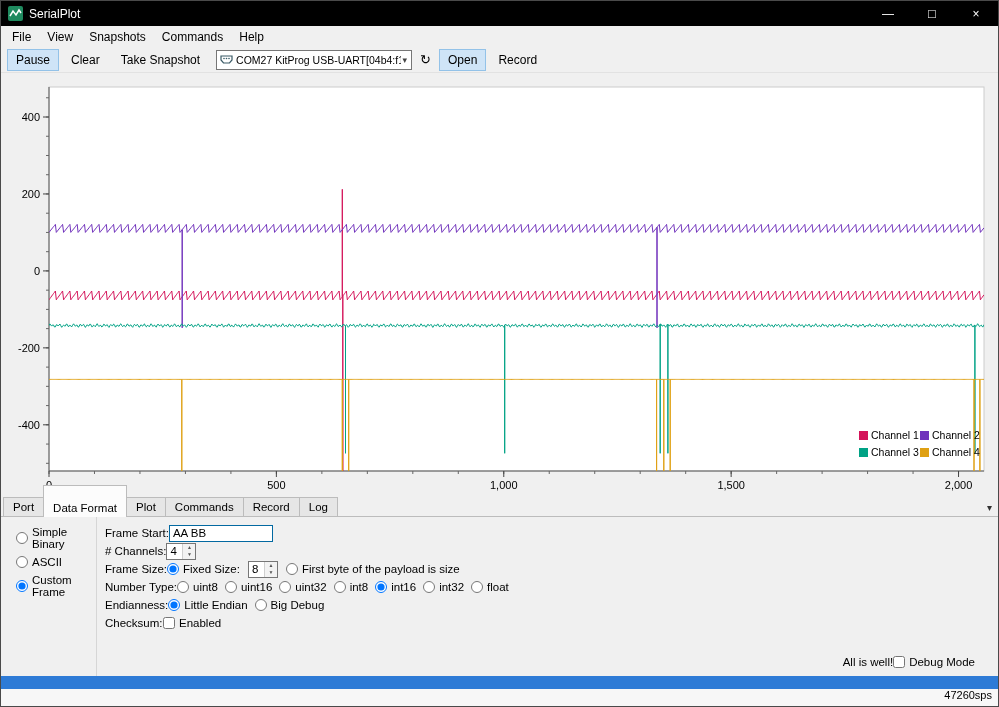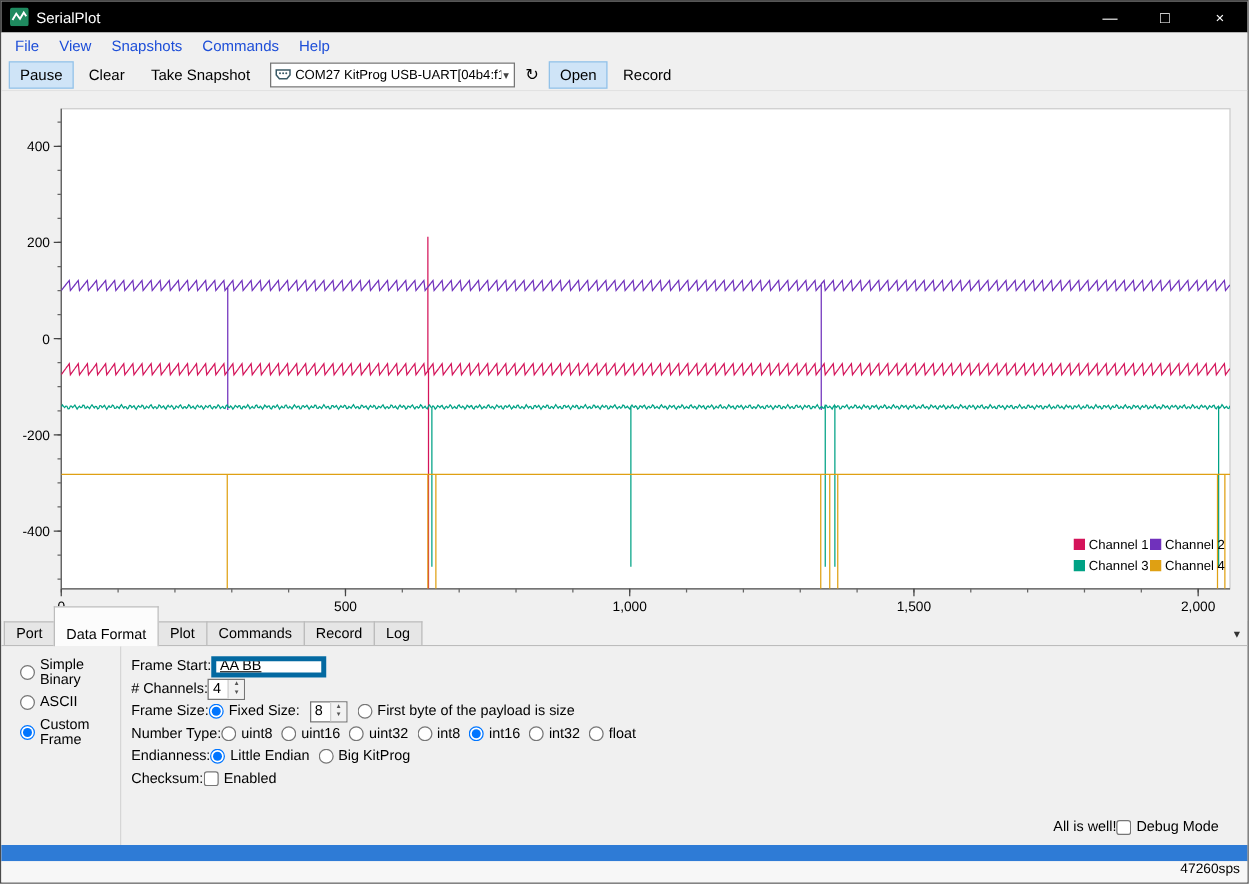--- a/index.html
+++ b/index.html
@@ -10,21 +10,21 @@
   
   .titlebar { height: 25px; flex: 0 0 25px; background: #000; color: #fff; display: flex; align-items: center; }
   .app-icon { margin-left: 7px; }
   .titlebar .title { margin-left: 6px; font-size: 12px; }
   .win-controls { margin-left: auto; display: flex; height: 100%; }
   .win-btn { width: 44px; display: flex; align-items: center; justify-content: center; font-size: 12px; color: #fff; }
   .win-btn.max { font-size: 13px; }
 
   
   .menubar { height: 21px; flex: 0 0 21px; display: flex; align-items: center; padding-left: 3px; background: #f0f0f0; }
-  .menu-item { padding: 2px 8px; color: #1d4ed8; }
+  .menu-item { padding: 2px 8px; color: #000000; }
 
   
   .toolbar { height: 26px; flex: 0 0 26px; display: flex; align-items: center; padding: 0 6px; gap: 3px; background: #f0f0f0; border-bottom: 1px solid #e2e2e2; }
   .tool-btn { padding: 3px 8px; border: 1px solid transparent; white-space: nowrap; }
   .tool-btn.checked { background: #cfe4f7; border-color: #93c2e8; }
   .tool-btn.refresh { font-size: 13px; padding: 1px 4px; }
   .combo { display: flex; align-items: center; width: 196px; height: 20px; border: 1px solid #767676; background: #fff; padding: 0 2px 0 3px; margin-left: 4px; overflow: hidden; }
   .combo-text { font-size: 10.5px; white-space: nowrap; overflow: hidden; flex: 1; margin-left: 3px; }
   .combo-arrow { font-size: 9px; color: #444; padding: 0 2px; }
 
@@ -41,21 +41,21 @@
   
   .panel { flex: 0 0 159px; background: #f0f0f0; display: flex; position: relative; }
   .mode-col { width: 96px; padding: 9px 0 0 15px; border-right: 1px solid #d6d6d6; display: flex; flex-direction: column; gap: 6px; font-size: 11.5px; }
   .form-col { padding: 7px 0 0 8px; font-size: 11.5px; }
   .frow { display: flex; align-items: center; height: 18px; white-space: nowrap; }
   .flabel { display: inline-block; min-width: 58px; }
   input[type=radio], input[type=checkbox] { width: 12px; height: 12px; margin: 0 4px 0 0; vertical-align: middle; }
   label.radio-row, label.radio-inline, label.chk { display: inline-flex; align-items: center; }
   .radio-inline { margin-right: 8px; }
   .ntype-group label { margin-right: 7px; }
-  .text-input { width: 92px; height: 17px; border: 4px solid #0369a1; font: 11.5px "Liberation Sans", sans-serif; padding: 0 3px; outline: none; text-decoration: underline; }
+  .text-input { width: 104px; height: 17px; border: 1px solid #0369a1; font: 11.5px "Liberation Sans", sans-serif; padding: 0 3px; outline: none; }
   .spin { display: inline-flex; height: 17px; border: 1px solid #767676; background: #fff; margin-right: 8px; }
   .spin-val { width: 15px; padding-left: 3px; display: flex; align-items: center; font-size: 11.5px; }
   .spin-btns { width: 13px; display: flex; flex-direction: column; border-left: 1px solid #cfcfcf; background: #f2f2f2; }
   .spin-btns span { flex: 1; font-size: 5px; line-height: 7px; text-align: center; color: #555; }
   .panel-bottom { position: absolute; left: 104px; right: 23px; bottom: 8px; display: flex; justify-content: flex-end; align-items: center; font-size: 11.5px; }
 
   
   .bluebar { flex: 0 0 13px; background: #2e7bd6; }
   .statusbar { flex: 0 0 17px; display: flex; align-items: flex-start; justify-content: flex-end; padding-right: 6px; font-size: 11px; background: #f7f7f7; }
 </style>
@@ -253,21 +253,21 @@
         </label>
       </div>
 
       <div class="frow">
         <span class="flabel">Number Type:</span>
         <span class="ntype-group"><label><input type="radio" name="ntype" style=""><span>uint8</span></label><label><input type="radio" name="ntype" style=""><span>uint16</span></label><label><input type="radio" name="ntype" style=""><span>uint32</span></label><label><input type="radio" name="ntype" style=""><span>int8</span></label><label><input type="radio" name="ntype" checked="" style=""><span>int16</span></label><label><input type="radio" name="ntype" style=""><span>int32</span></label><label><input type="radio" name="ntype" style=""><span>float</span></label></span>
       </div>
 
       <div class="frow">
         <span class="flabel">Endianness:</span>
-        <span class="ntype-group"><label><input type="radio" name="endian" checked="" style=""><span>Little Endian</span></label><label><input type="radio" name="endian" style=""><span>Big KitProg</span></label></span>
+        <span class="ntype-group"><label><input type="radio" name="endian" checked="" style=""><span>Little Endian</span></label><label><input type="radio" name="endian" style=""><span>Big Debug</span></label></span>
       </div>
 
       <div class="frow">
         <span class="flabel">Checksum:</span>
         <label class="chk">
           <input type="checkbox" id="checksum-cb" style="">
           <span>Enabled</span>
         </label>
       </div>
 

